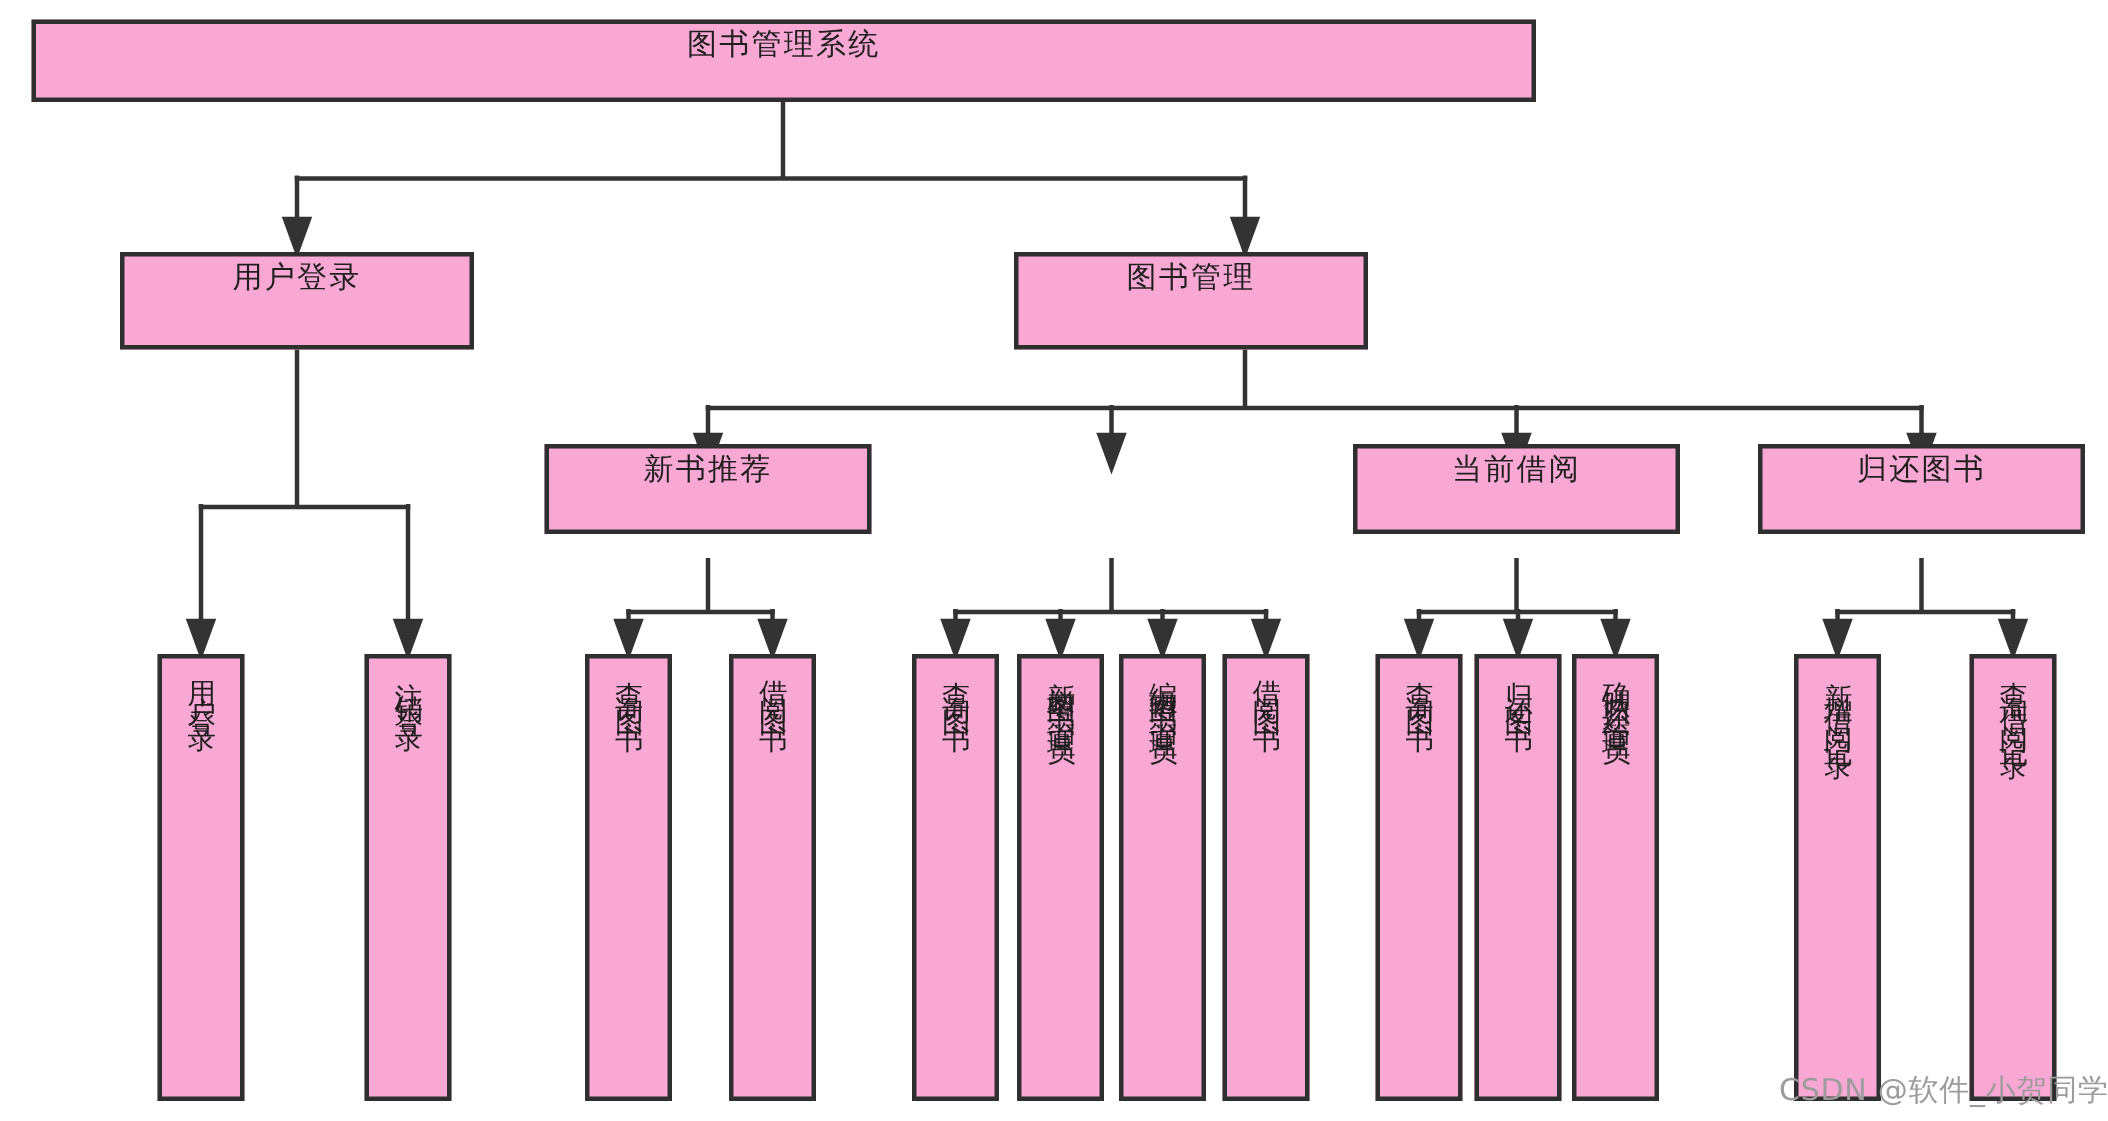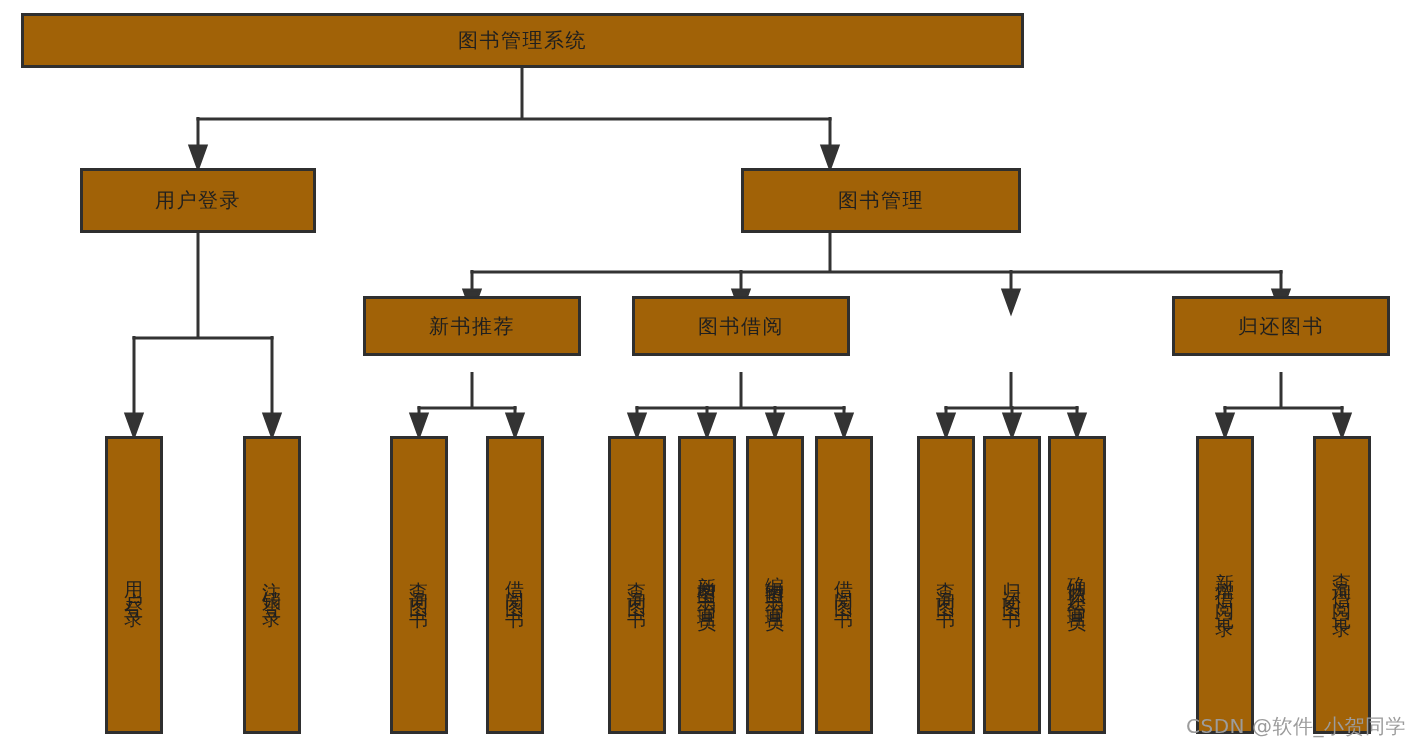--- a/index.html
+++ b/index.html
@@ -14,30 +14,30 @@
     position:relative;
     width:1405px;height:747px;
     background:var(--bg);
     font-family:"DejaVu Sans","Liberation Sans",sans-serif;
     overflow:hidden;
   }
   #wires{position:absolute;left:0;top:0;z-index:1;}
   .box{
     position:absolute;
     box-sizing:border-box;
-    background:#a16207;
+    background:#f9a8d4;
     border:3px solid var(--border);
-    display:flex;align-items:center;justify-content:center;
+    display:flex;justify-content:center;
     color:var(--text);
     z-index:2;
   }
   .h-box{font-size:20px;letter-spacing:1.5px;white-space:nowrap;}
   .root-box{left:21px;top:13px;width:1003px;height:55px;}
   .l2a{left:80px;top:168px;width:236px;height:65px;}
-  .l2b{left:741px;top:168px;width:280px;height:65px;}
+  .l2b{left:676px;top:168px;width:236px;height:65px;}
   .l3{top:296px;width:218px;height:60px;}
   .l3-0{left:363px;} .l3-1{left:632px;} .l3-2{left:902px;} .l3-3{left:1172px;}
   .leaf{
     top:436px;width:58px;height:298px;
     border-width:3px;
   }
   .leaf span{
     writing-mode:vertical-rl;
     text-orientation:mixed;
     font-size:19px;
@@ -144,22 +144,22 @@
   <div class="box h-box l2a">
     <span>用户登录</span>
   </div>
   <div class="box h-box l2b">
     <span>图书管理</span>
   </div>
 
   <div class="box h-box l3 l3-0">
     <span>新书推荐</span>
   </div>
-  <div class="box h-box l3 l3-1">
-    <span>图书借阅</span>
+  <div class="box h-box l3 l3-2">
+    <span>当前借阅</span>
   </div>
   <div class="box h-box l3 l3-3">
     <span>归还图书</span>
   </div>
 
   <div class="box leaf" style="left:105px;">
     <span>用户登录</span>
   </div>
   <div class="box leaf" style="left:243px;">
     <span>注销登录</span>

